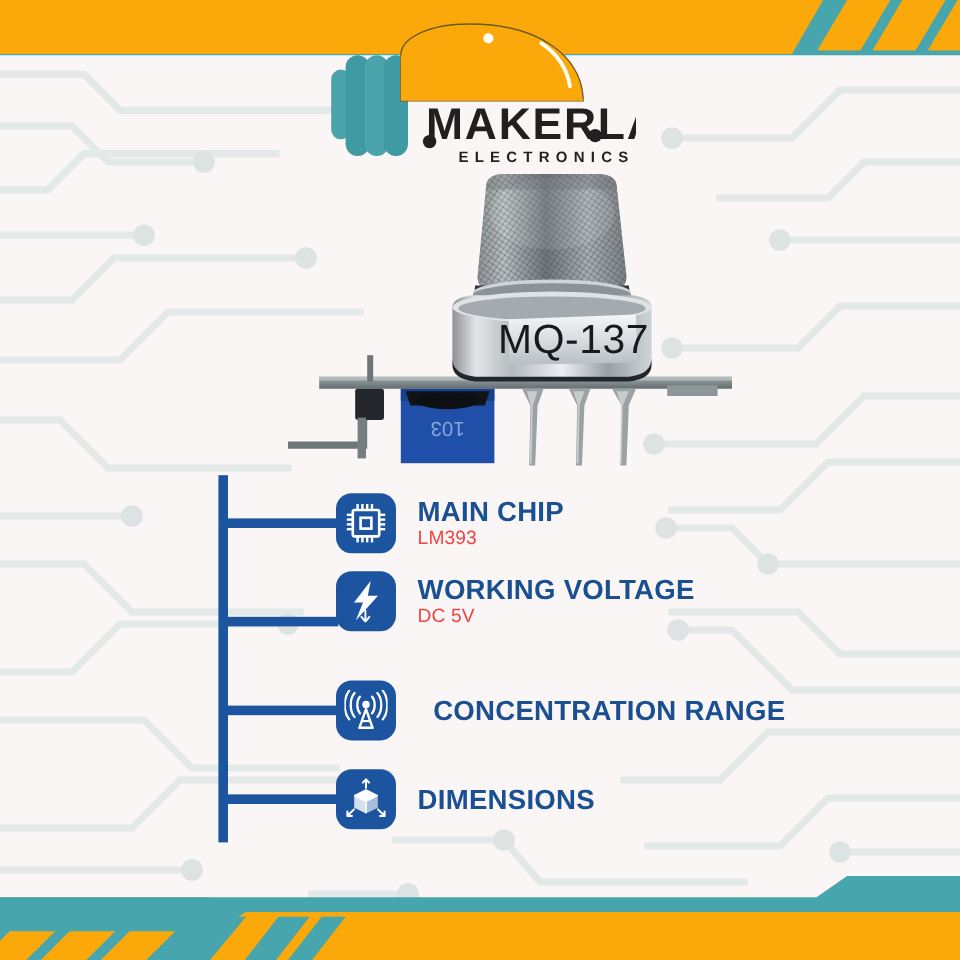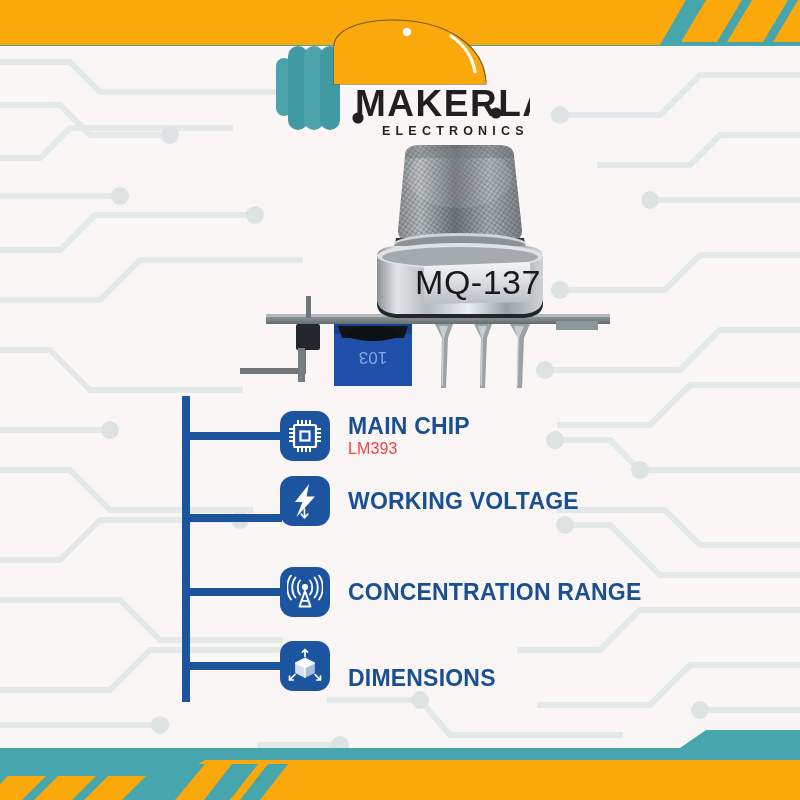--- a/index.html
+++ b/index.html
@@ -308,45 +308,46 @@
 
     <div class="spec-row" style="top:84px;">
       <div class="spec-icon">
         <svg width="34" height="36" viewBox="0 0 34 36">
           <path d="M21 1 L7 19 L14.5 19 L8.5 34 L27 13.5 L18.5 13.5 Z" fill="#ffffff"></path>
           <path d="M16.5 26 L16.5 35 L19.8 31 M16.5 35 L13.2 31" fill="none" stroke="#ffffff" stroke-width="1.6" stroke-linecap="round" stroke-linejoin="round"></path>
         </svg>
       </div>
       <div class="spec-text">
         <div class="spec-title">WORKING VOLTAGE</div>
+        <div class="spec-value">DC 5V</div>
       </div>
     </div>
 
-    <div class="spec-row" style="top:175px;">
+    <div class="spec-row" style="top:175px;gap:13px;">
       <div class="spec-icon">
         <svg width="36" height="34" viewBox="0 0 36 34">
           <g fill="none" stroke="#ffffff" stroke-width="1.9" stroke-linecap="round">
             <path d="M13 5.5 C10 9 10 16 13 19.5"></path>
             <path d="M23 5.5 C26 9 26 16 23 19.5"></path>
             <path d="M8.5 2.5 C4.2 7.5 4.2 17.5 8.5 22.5"></path>
             <path d="M27.5 2.5 C31.8 7.5 31.8 17.5 27.5 22.5"></path>
             <path d="M4 0.5 C-1 7 -1 18 4 24.5"></path>
             <path d="M32 0.5 C37 7 37 18 32 24.5"></path>
           </g>
           <circle cx="18" cy="12" r="3.1" fill="#ffffff"></circle>
           <path d="M18 16 L12.5 31.5 L23.5 31.5 Z" fill="none" stroke="#ffffff" stroke-width="2" stroke-linejoin="round"></path>
           <rect x="14.6" y="25" width="6.8" height="1.8" fill="#ffffff"></rect>
         </svg>
       </div>
       <div class="spec-text">
         <div class="spec-title">CONCENTRATION RANGE</div>
       </div>
     </div>
 
-    <div class="spec-row" style="top:249px;align-items:flex-end;">
+    <div class="spec-row" style="top:249px;">
       <div class="spec-icon">
         <svg width="36" height="36" viewBox="0 0 36 36">
 
           <g stroke="#ffffff" stroke-width="1.7" stroke-linejoin="round">
             <path d="M18 10.5 L27 15 L27 24.5 L18 29 L9 24.5 L9 15 Z" fill="#ffffff" opacity=".0"></path>
             <path d="M18 10.5 L27 15 L18 19.5 L9 15 Z" fill="#ffffff"></path>
             <path d="M9 15 L18 19.5 L18 29 L9 24.5 Z" fill="#ffffff" opacity=".82"></path>
             <path d="M27 15 L27 24.5 L18 29 L18 19.5 Z" fill="#ffffff" opacity=".62"></path>
           </g>
 

